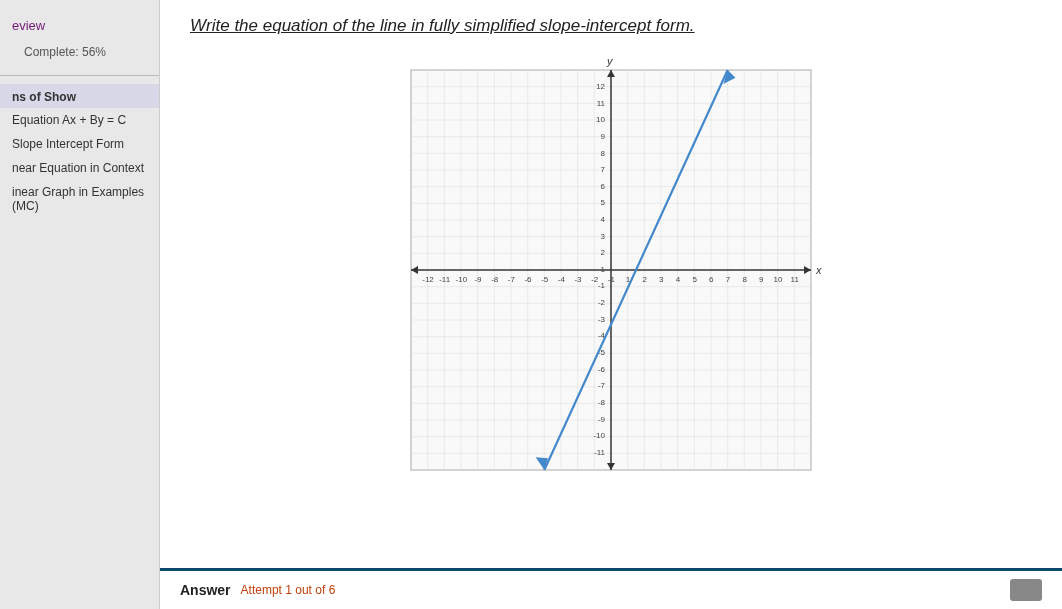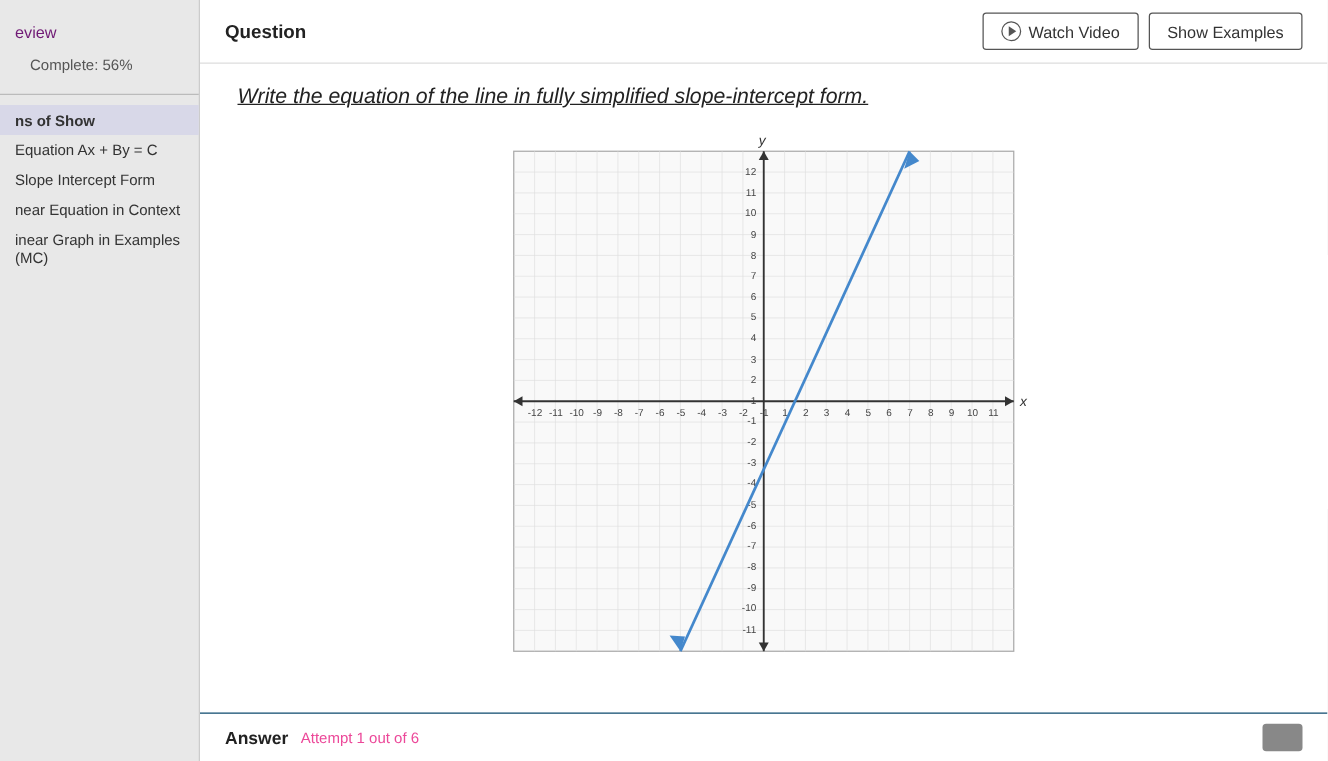--- a/index.html
+++ b/index.html
@@ -138,35 +138,35 @@
 
     
     .graph-container {
       display: flex;
       justify-content: center;
       flex: 1;
     }
 
     
     .answer-bar {
-      border-top: 1px solid #0c4a6e;
+      border-top: 3px solid #0c4a6e;
       padding: 8px 20px;
       display: flex;
       align-items: center;
       gap: 10px;
       background: #fff;
     }
     .answer-label {
       font-size: 14px;
       font-weight: bold;
       color: #222;
     }
     .attempt-label {
       font-size: 12px;
-      color: #ec4899;
+      color: #c2410c;
     }
     .answer-spacer { flex: 1; }
     .answer-submit-btn {
       width: 32px;
       height: 22px;
       background: #888;
       border-radius: 3px;
       border: none;
       cursor: pointer;
     }
@@ -180,30 +180,20 @@
   <div class="sidebar-divider"></div>
   <div class="sidebar-section-label">ns of Show</div>
   <div class="sidebar-item">Equation Ax + By = C</div>
   <div class="sidebar-item">Slope Intercept Form</div>
   <div class="sidebar-item">near Equation in Context</div>
   <div class="sidebar-item">inear Graph in Examples (MC)</div>
 </div>
 
 <div class="main">
 
-  <div class="header-bar">
-    <span class="header-question-label">Question</span>
-    <div class="header-buttons">
-      <button class="btn-watch-video">
-        <span class="play-icon"></span>
-        <span>Watch Video</span>
-      </button>
-      <button class="btn-show-examples">Show Examples</button>
-    </div>
-  </div>
 
   <div class="content-area">
     <div class="question-text">
       <u>Write the equation of the line in fully simplified slope-intercept form.</u>
     </div>
 
     <div class="graph-container">
       <svg width="440" height="440" viewBox="0 0 440 440">
 
         <rect x="20" y="20" width="400" height="400" fill="#f9f9f9" stroke="#aaa" stroke-width="1"></rect>

